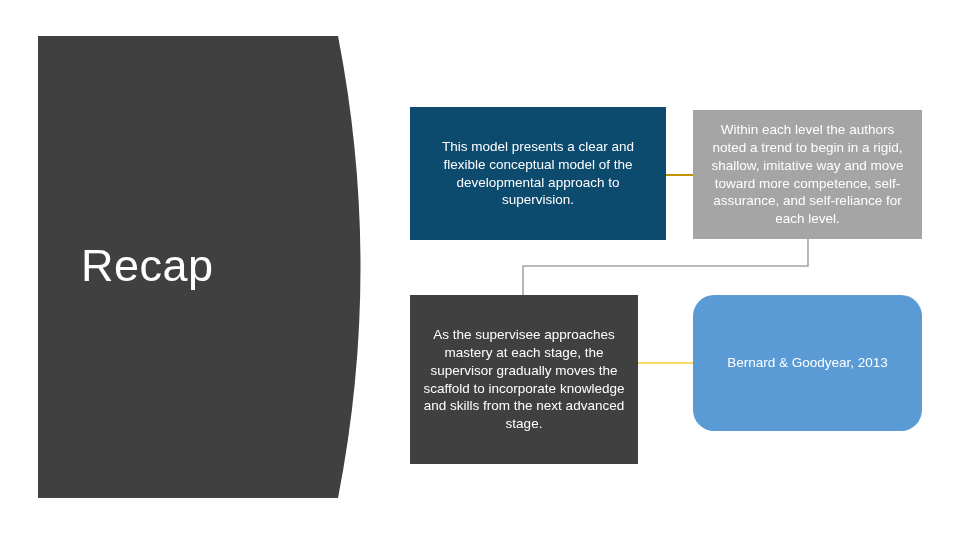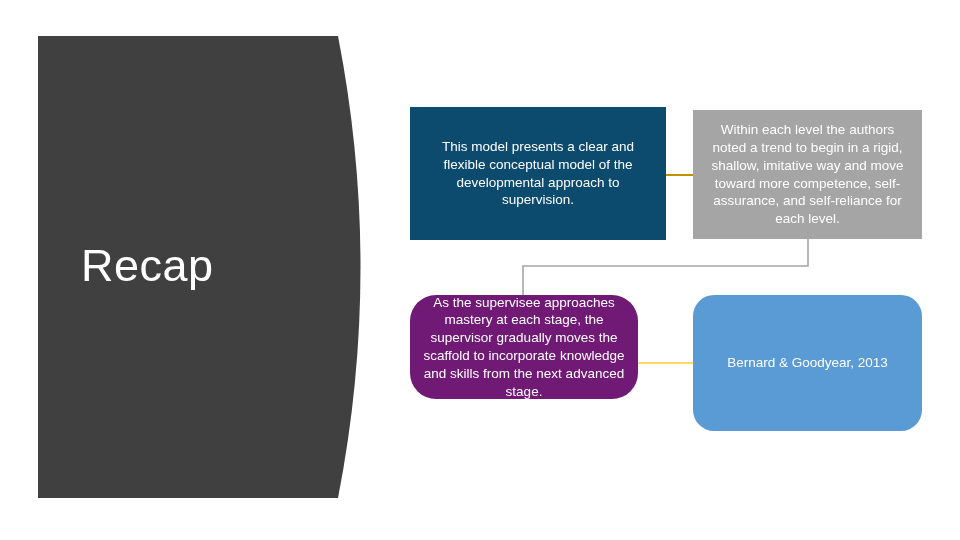--- a/index.html
+++ b/index.html
@@ -73,23 +73,22 @@
     left: 693px;
     top: 110px;
     width: 229px;
     height: 129px;
     background: #A5A5A5;
   }
   #box-yellow {
     left: 410px;
     top: 295px;
     width: 228px;
-    height: 104px;
-    background: #701a75;
-    border-radius: 26px;
+    height: 169px;
+    background: #404040;
   }
   #box-blue {
     left: 693px;
     top: 295px;
     width: 229px;
     height: 136px;
     background: #5B9BD5;
     border-radius: 21px;
   }
 

